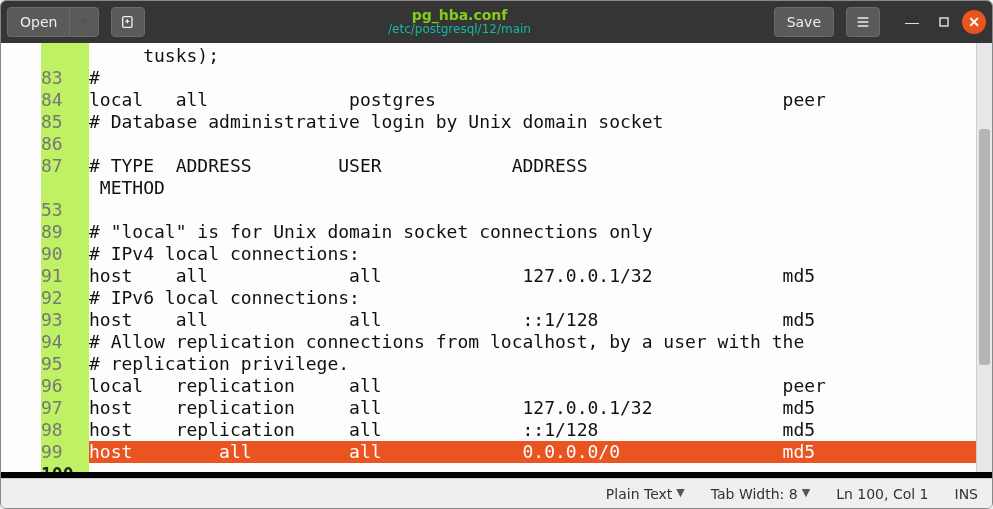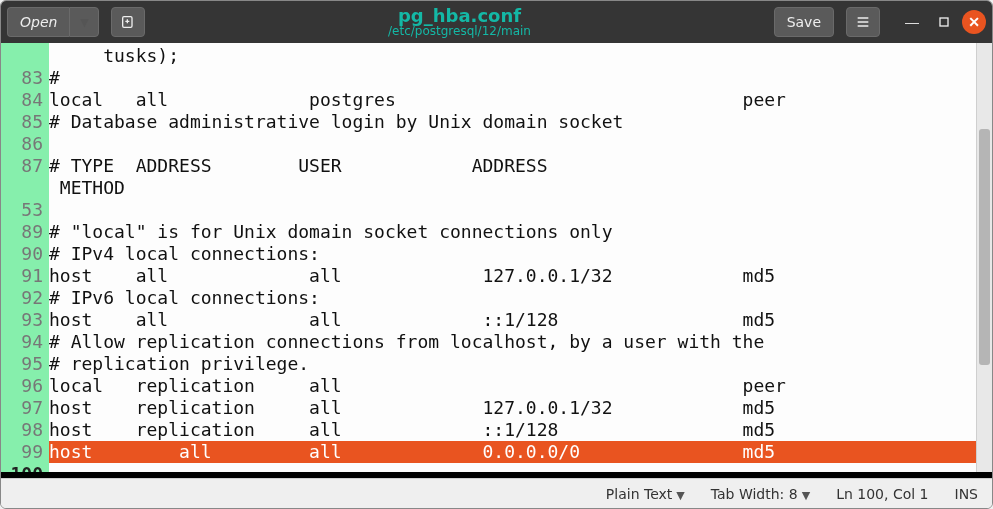--- a/index.html
+++ b/index.html
@@ -3,44 +3,44 @@
 <meta charset="utf-8">
 <style>
   * { margin: 0; padding: 0; box-sizing: border-box; }
   html, body { width: 993px; height: 509px; font-family: "DejaVu Sans", "Ubuntu", sans-serif; background:#f0f0f0; overflow:hidden;}
   .window { display:flex; flex-direction:column; height:100%; background:#fff; border:1px solid #888; border-radius:6px; overflow:hidden;}
   
   .headerbar { display:flex; align-items:center; background:#353535; height:42px; padding:0 6px; gap:4px; color:#eee; }
   .hbtn { background:#5a5a5a; border:1px solid #6a6a6a; border-radius:4px; height:30px; display:flex; align-items:center; justify-content:center; color:#eee; font-size:14px; padding:0 12px; cursor:pointer; }
   .hbtn.small { padding:0 8px; min-width:30px; }
   .hbtn-group { display:flex; }
-  .hbtn-group .hbtn { border-radius:0; border-right-width:0;font-style:italic;}
+  .hbtn-group .hbtn { border-radius:0; border-right-width:0;}
   .hbtn-group .hbtn:first-child { border-top-left-radius:4px; border-bottom-left-radius:4px;}
   .hbtn-group .hbtn:last-child  { border-top-right-radius:4px; border-bottom-right-radius:4px; border-right-width:1px;}
   .titlewrap { flex:1; text-align:center; line-height:1.1; }
-  .titlewrap .t1 { font-weight:bold; font-size:18px; color:#14b8a6;}
+  .titlewrap .t1 { font-weight:bold; font-size:14px; color:#84cc16;}
   .titlewrap .t2 { font-size:12px; color:#14b8a6;}
   .winctl { background:transparent; border:none; color:#ddd; width:28px; height:28px; display:flex; align-items:center; justify-content:center; cursor:pointer; font-size:14px;}
   .close { background:#e95420; border-radius:50%; width:24px; height:24px; color:#fff; font-weight:bold;}
   .spacer4 { width:4px; }
   
   .editor { flex:1; display:flex; overflow:hidden; background:#fdfdfd; font-family:"DejaVu Sans Mono","Ubuntu Mono","Courier New",monospace; font-size:18px; line-height:22px; color:#111; }
-  .gutter { width:48px; text-align:right; color:#777; padding:2px 6px 0 0; user-select:none; background:#86efac;}
+  .gutter { width:48px; text-align:left; color:#777; padding:2px 6px 0 0; user-select:none; background:#bef264;margin-left:40px;}
   .gutter .cur { color:#222; font-weight:bold; }
   .linesview { flex:1; position:relative; overflow:auto; padding-top:2px;}
   .line { white-space:pre; height:22px;}
   .line.sel { background:#e95420; color:#fff; }
   .vscroll { width:16px; background:#e8e8e8; border-left:1px solid #cfcfcf; position:relative;}
   .vscroll .thumb { position:absolute; left:2px; right:2px; top:20%; height:55%; background:#b5b5b5; border-radius:3px;}
   
   .blackbar { height:6px; background:#000; }
   
   .statusbar { height:30px; background:#efefef; border-top:1px solid #cfcfcf; display:flex; align-items:center; font-size:14px; color:#333; padding:0 14px; gap:26px;}
   .statusbar .push { margin-left:auto;}
-  .statusbar .item { display:flex; align-items:flex-end; gap:4px; cursor:pointer;}
+  .statusbar .item { display:flex; align-items:flex-start; gap:4px; cursor:pointer;}
   .tri { font-size:11px; color:#555;}
   svg.icon { width:16px; height:16px; stroke:#eee; fill:none; stroke-width:2;}
 </style>
 </head>
 <body>
 
 <div class="window">
 
   <div class="headerbar">
     <div class="hbtn-group">

